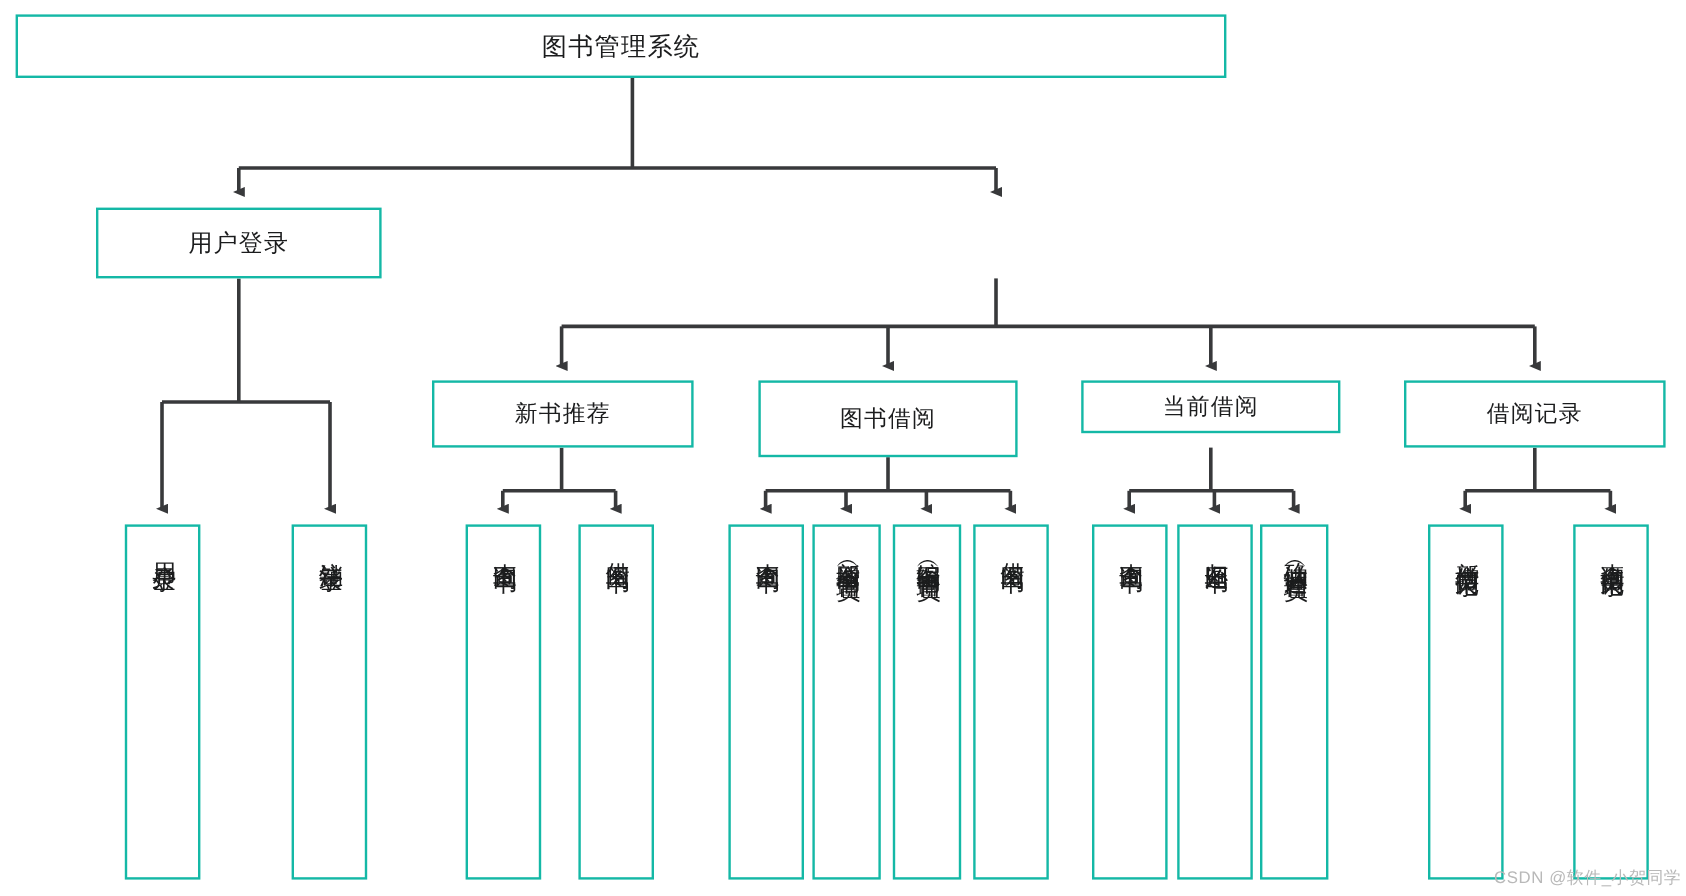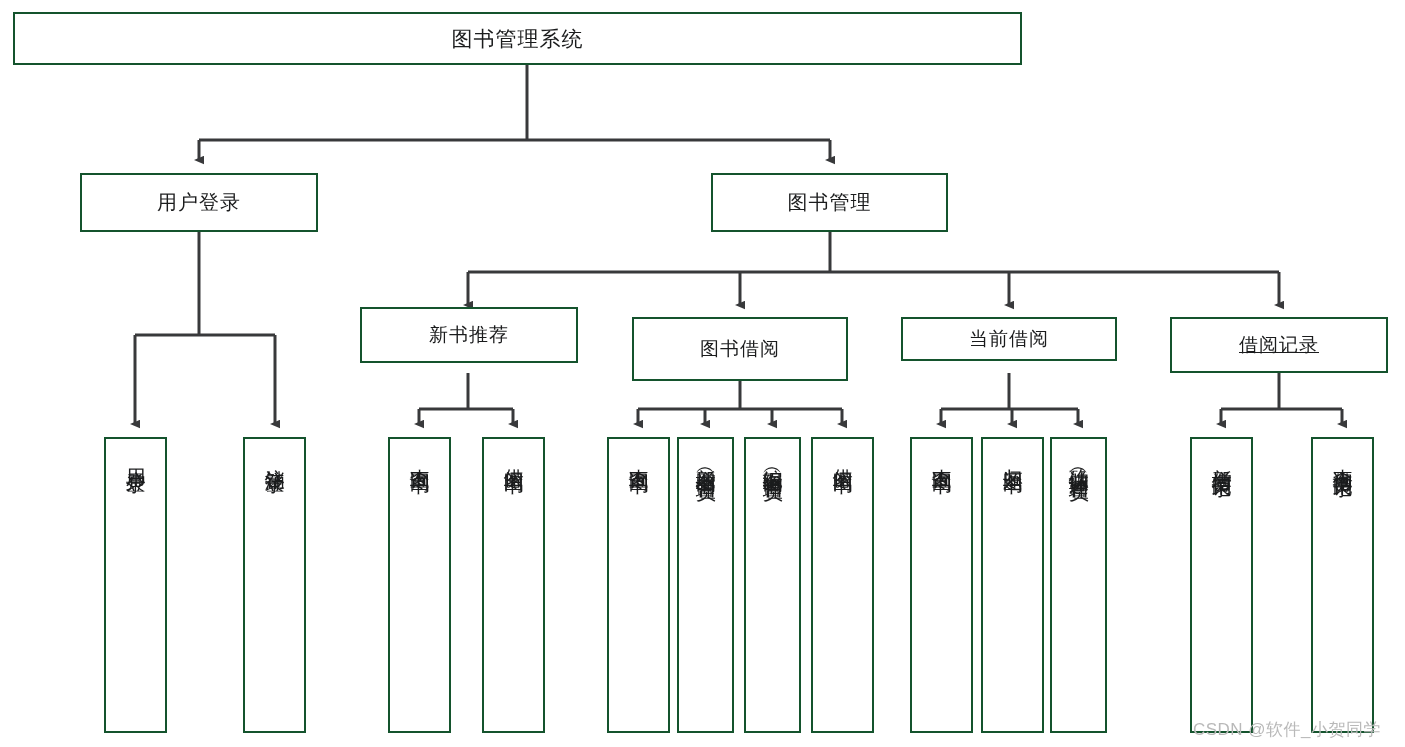--- a/index.html
+++ b/index.html
@@ -21,21 +21,21 @@
   #diagram-svg {
     position: absolute;
     left: 0;
     top: 0;
     width: 1405px;
     height: 747px;
   }
   .node-box {
     position: absolute;
     box-sizing: border-box;
-    border: 2px solid #14532d;
+    border: 2px solid #14b8a6;
     background: #ffffff;
     display: flex;
     align-items: center;
     justify-content: center;
     text-align: center;
     color: #1b1c1d;
   }
   .node-root {
     font-size: 21px;
   }
@@ -58,23 +58,23 @@
     letter-spacing: 2px;
     white-space: nowrap;
     display: block;
   }
   .hlabel {
     white-space: nowrap;
     letter-spacing: 1px;
   }
   #watermark {
     position: absolute;
-    right: 24px;
+    right: 4px;
     bottom: 6px;
-    font-size: 17px;
+    font-size: 14px;
     color: #b9b9b9;
     letter-spacing: 0.5px;
     white-space: nowrap;
     user-select: none;
   }
 </style>
 </head>
 <body>
 
 <div id="canvas">
@@ -129,34 +129,31 @@
     </g>
   </svg>
 
   <div class="node-box node-root" id="node-root" style="left: 13px; top: 12px; width: 1009px; height: 53px;">
     <span class="hlabel">图书管理系统</span>
   </div>
 
   <div class="node-box node-l1" id="node-l1-0" style="left: 80px; top: 173px; width: 238px; height: 59px;">
     <span class="hlabel">用户登录</span>
   </div>
-  <div class="node-box node-l1" id="node-l1-1" style="left: 711px; top: 173px; width: 237px; height: 59px;">
-    <span class="hlabel">图书管理</span>
-  </div>
 
-  <div class="node-box node-l2" id="node-l2-0" style="left: 360px; top: 307px; width: 218px; height: 56px;">
+  <div class="node-box node-l2" id="node-l2-0" style="left: 360px; top: 317px; width: 218px; height: 56px;">
     <span class="hlabel">新书推荐</span>
   </div>
   <div class="node-box node-l2" id="node-l2-1" style="left: 632px; top: 317px; width: 216px; height: 64px;">
     <span class="hlabel">图书借阅</span>
   </div>
   <div class="node-box node-l2" id="node-l2-2" style="left: 901px; top: 317px; width: 216px; height: 44px;">
     <span class="hlabel">当前借阅</span>
   </div>
-  <div class="node-box node-l2" id="node-l2-3" style="left: 1170px; top: 317px; width: 218px; height: 56px; text-decoration: underline;">
+  <div class="node-box node-l2" id="node-l2-3" style="left: 1170px; top: 317px; width: 218px; height: 56px;">
     <span class="hlabel">借阅记录</span>
   </div>
 
   <div class="node-box node-leaf" id="node-leaf-0" style="left: 104px; top: 437px; width: 63px; height: 296px;">
     <span class="vlabel">用户登录</span>
   </div>
   <div class="node-box node-leaf" id="node-leaf-1" style="left: 243px; top: 437px; width: 63px; height: 296px;">
     <span class="vlabel">注销登录</span>
   </div>
   <div class="node-box node-leaf" id="node-leaf-2" style="left: 388px; top: 437px; width: 63px; height: 296px;">

